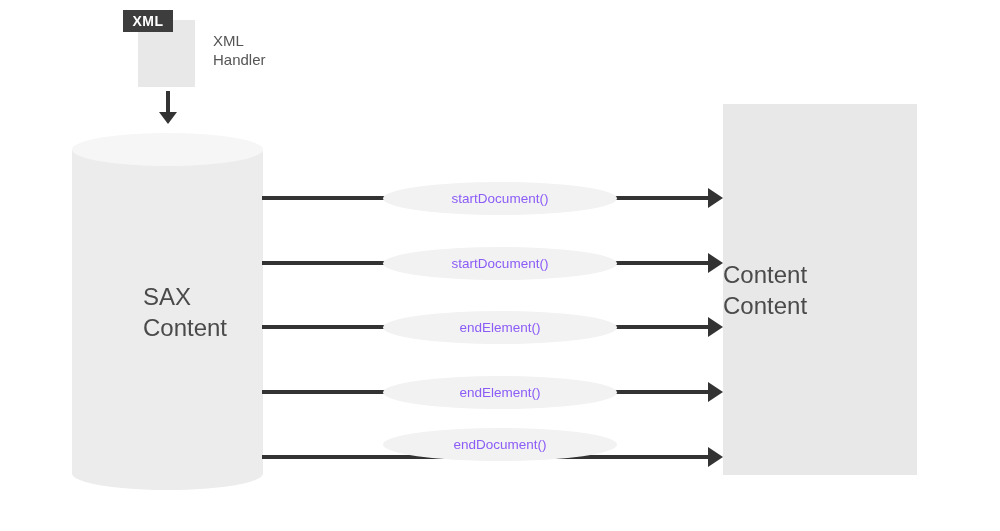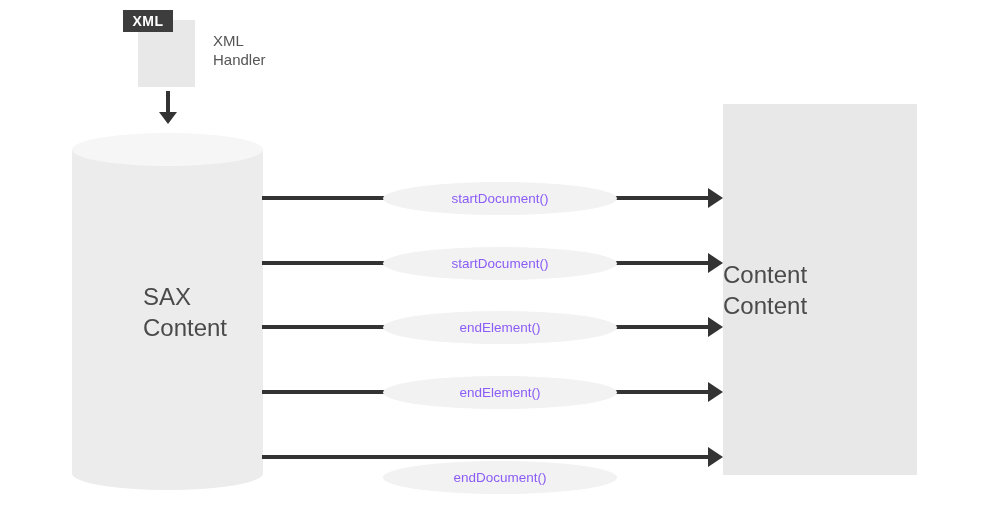--- a/index.html
+++ b/index.html
@@ -118,21 +118,21 @@
     border-top: 10px solid transparent;
     border-bottom: 10px solid transparent;
     border-left: 15px solid #333333;
   }
 
   
   .row-0 .msg-line { top: 196px; } .row-0 .msg-ellipse { top: 182px; } .row-0 .msg-arrowhead { top: 188px; }
   .row-1 .msg-line { top: 261px; } .row-1 .msg-ellipse { top: 247px; } .row-1 .msg-arrowhead { top: 253px; }
   .row-2 .msg-line { top: 325px; } .row-2 .msg-ellipse { top: 311px; } .row-2 .msg-arrowhead { top: 317px; }
   .row-3 .msg-line { top: 390px; } .row-3 .msg-ellipse { top: 376px; } .row-3 .msg-arrowhead { top: 382px; }
-  .row-4 .msg-line { top: 455px; } .row-4 .msg-ellipse { top: 461px; } .row-4 .msg-arrowhead { top: 447px; }
+  .row-4 .msg-line { top: 455px; } .row-4 .msg-ellipse { top: 428px; } .row-4 .msg-arrowhead { top: 447px; }
 </style>
 </head>
 <body>
 
 <div class="canvas">
 
   <div class="doc-rect"></div>
   <div class="xml-badge">
     <span>XML</span>
   </div>

